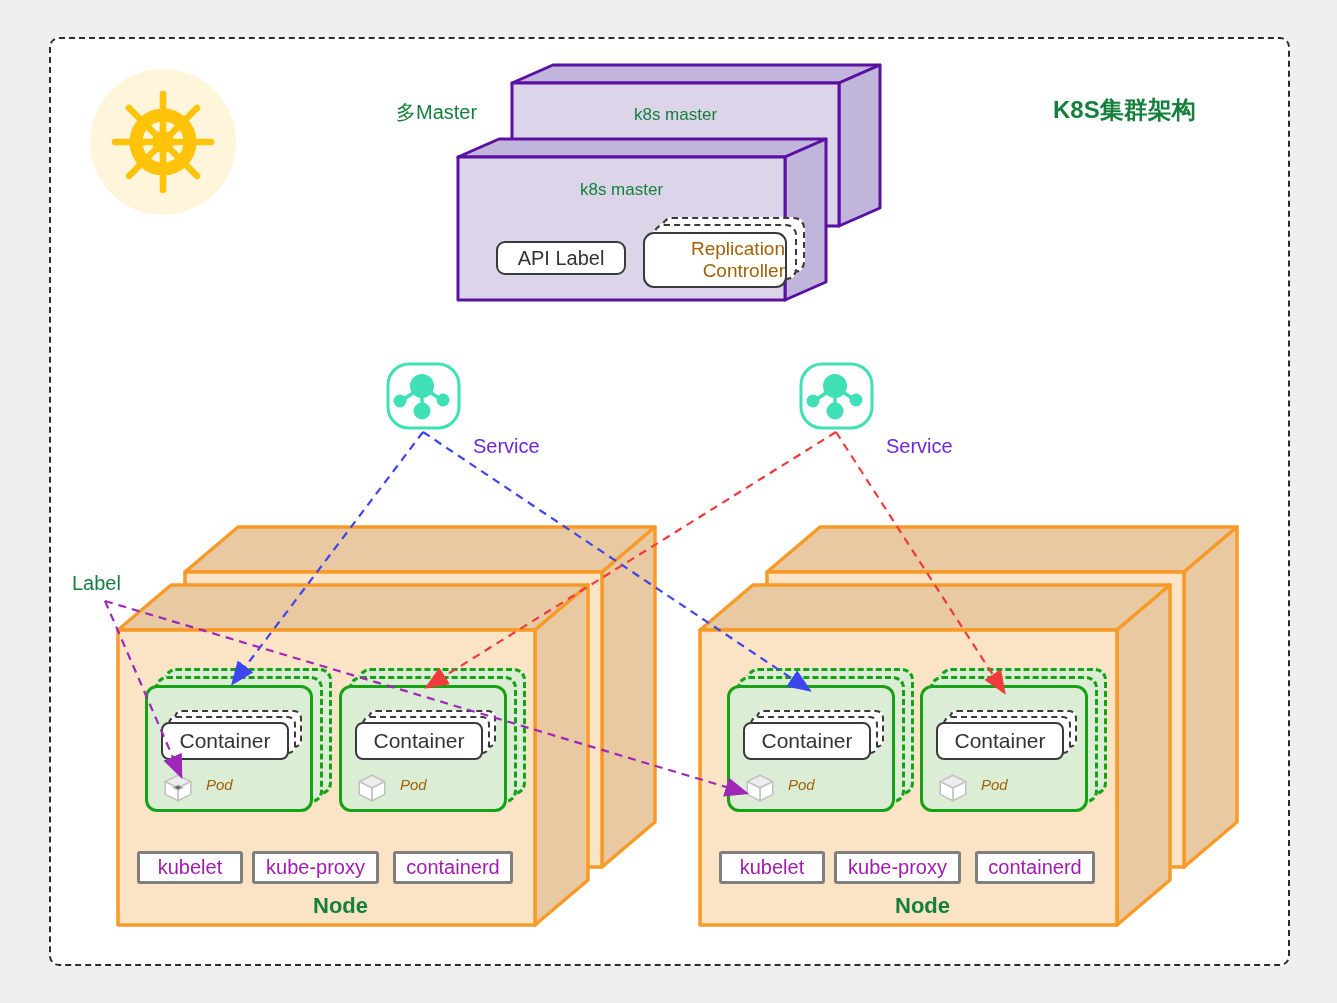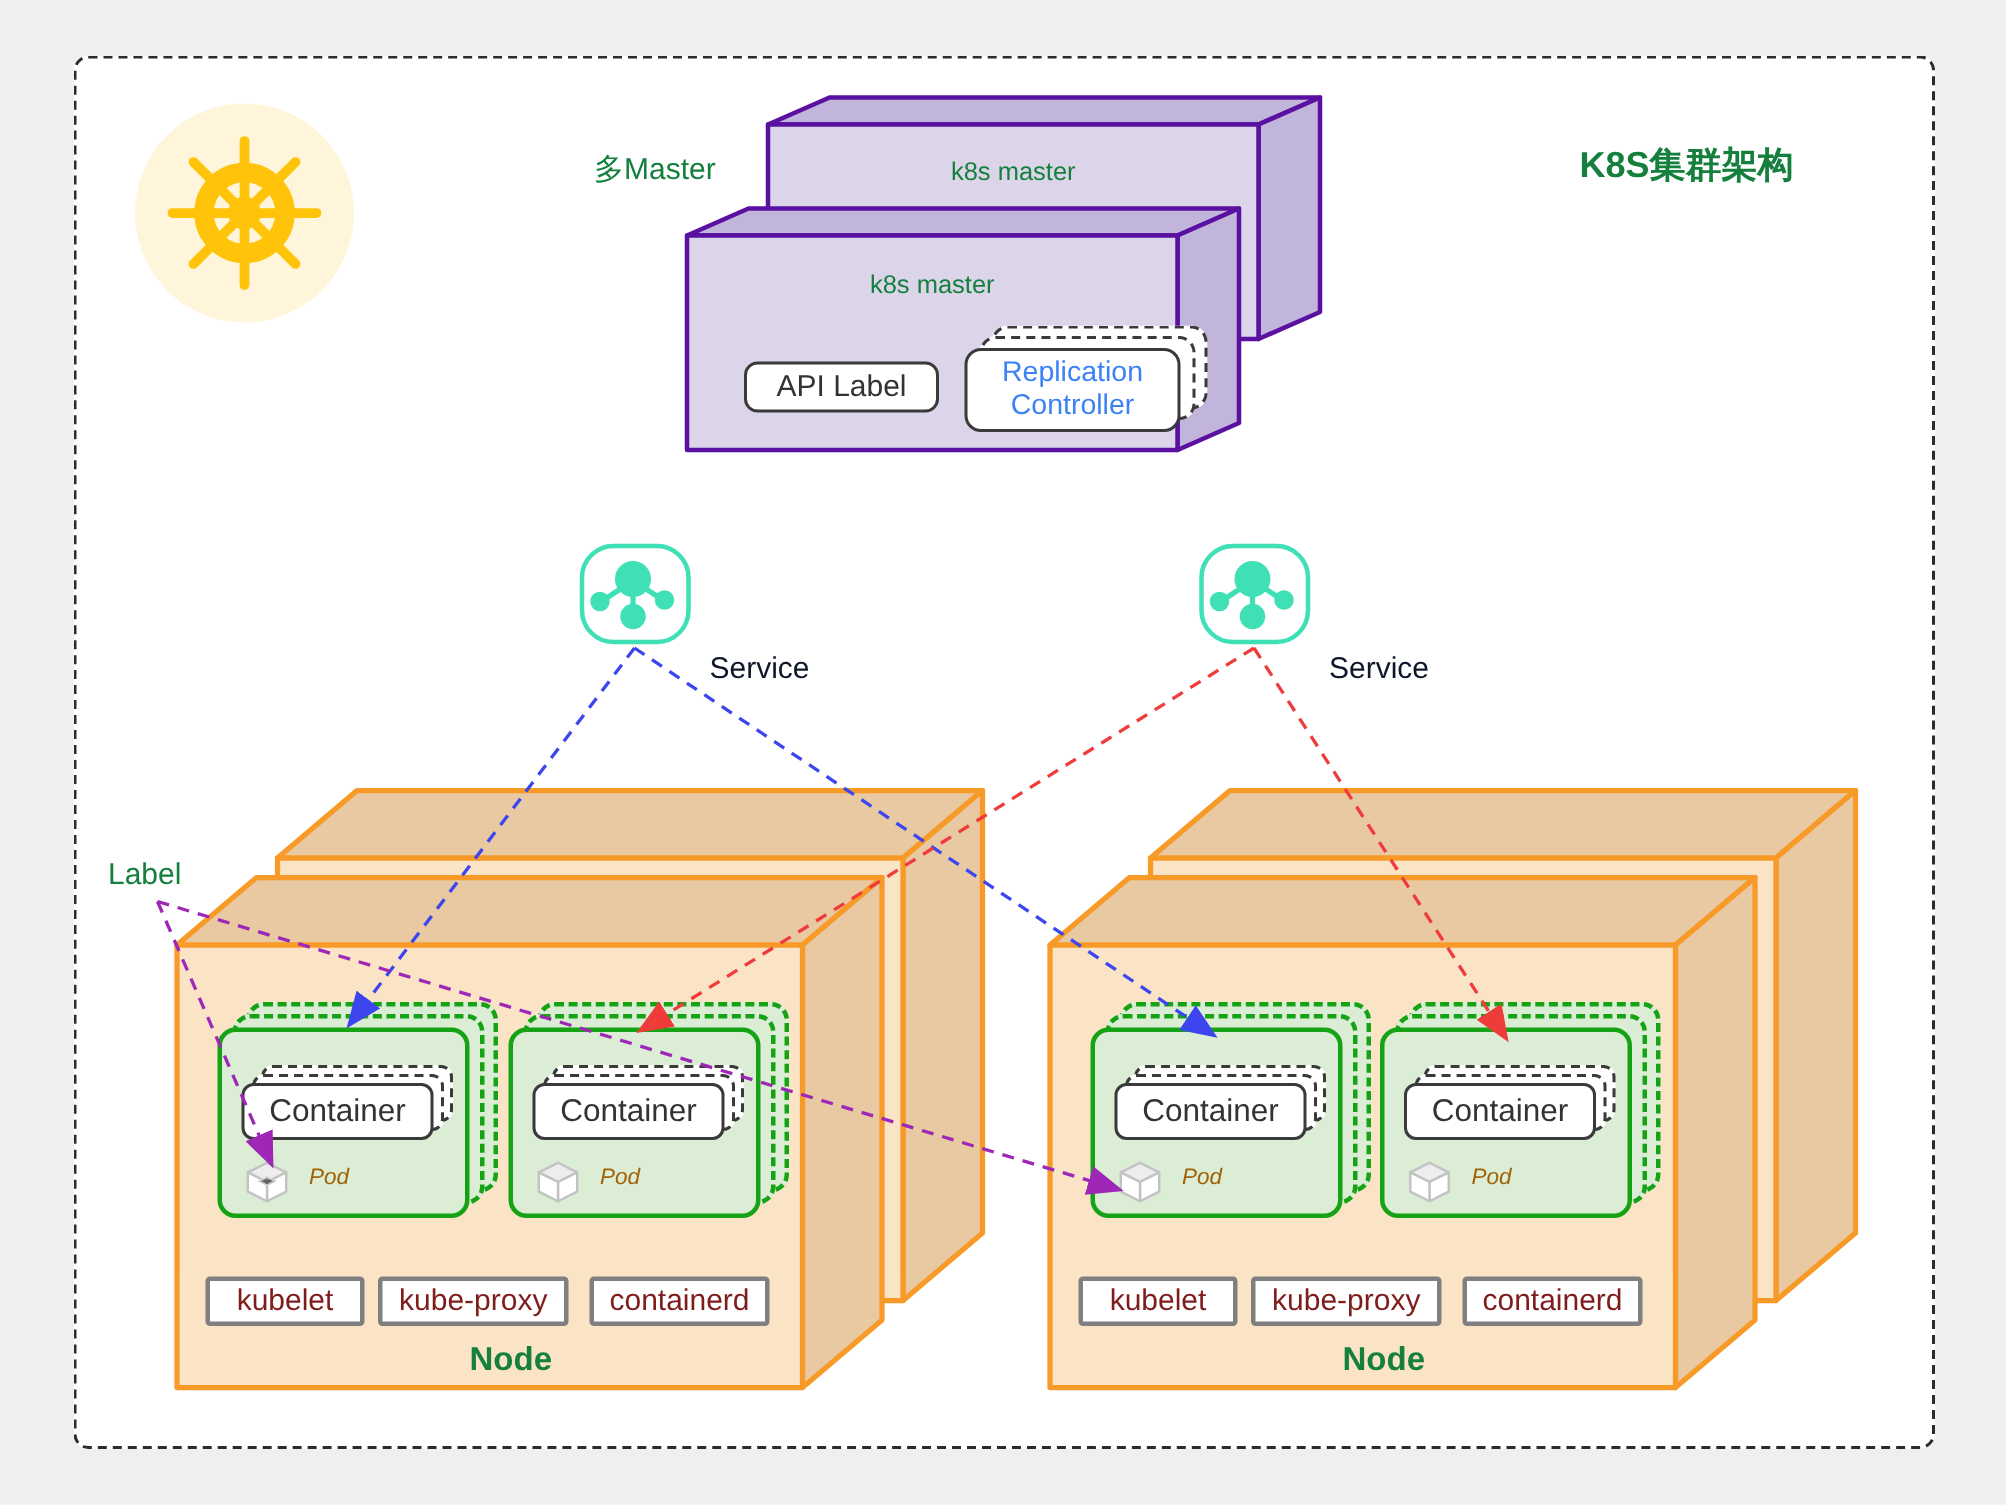--- a/index.html
+++ b/index.html
@@ -6,49 +6,49 @@
   body { background:#EFEFEF; font-family:"Liberation Sans", sans-serif; }
   #canvas { position:relative; width:1337px; height:1003px; background:#EFEFEF; overflow:hidden; }
   #frame { position:absolute; left:49px; top:37px; width:1241px; height:929px;
            background:#FFFFFF; border:2.5px dashed #2B2B2B; border-radius:10px; }
   svg.layer { position:absolute; left:0; top:0; pointer-events:none; }
   .txt { position:absolute; color:#15803d; white-space:nowrap; }
   .center { text-align:center; }
   .diagram-title { font-size:24px; font-weight:bold; }
   .side-label { font-size:20px; }
   .box-label { font-size:17px; }
-  .service-label { font-size:20px; color:#0f172a; }
+  .service-label { font-size:20px; color:#6d28d9; }
   .node-label { font-size:22px; font-weight:bold; width:417px; text-align:center;padding-left:28px; }
 
   .white-card { position:absolute; background:#FFFFFF; border:2.5px solid #3A3A3A; border-radius:9px;
                 display:flex; align-items:center; justify-content:center; color:#333; }
   .ghost { position:absolute; background:#FFFFFF; border:2px dashed #3A3A3A; border-radius:9px; }
 
   .api-server { width:130px; height:34px; font-size:20px; }
-  .rc-card { width:144px; height:56px; font-size:19px; line-height:1.18; text-align:center;
-             color:#3b82f6; font-weight:500; border-radius:11px; }
+  .rc-card { width:144px; height:56px; font-size:19px; line-height:1.18; text-align:right;
+             color:#a16207; font-weight:500; border-radius:11px; }
   .rc-ghost { width:144px; height:56px; border-radius:11px; }
 
   .pod-group { position:absolute; width:168px; height:127px; }
   .pod-ghost { position:absolute; width:168px; height:127px; background:#DCEDD5;
                border:3.5px dashed #15A315; border-radius:12px; }
   .pod-ghost.g1 { left:10px; top:-9px; }
   .pod-ghost.g2 { left:19px; top:-17px; }
   .pod-front { position:absolute; left:0; top:0; width:168px; height:127px; background:#DCEDD5;
                border:3.5px solid #15A315; border-radius:12px; }
   .cont-ghost { position:absolute; width:128px; height:38px; background:#fff;
                 border:2px dashed #3A3A3A; border-radius:8px; }
   .cont-ghost.g1 { left:20px; top:28px; }
   .cont-ghost.g2 { left:26px; top:22px; }
   .container-card { position:absolute; left:13px; top:34px; width:128px; height:38px; font-size:21px; border-radius:8px; }
   .cube-svg { position:absolute; left:14px; top:84px; }
   .pod-label { position:absolute; left:58px; top:88px; font-size:15px; color:#a16207;font-style:italic; }
 
   .agent-btn { position:absolute; height:33px; background:#fff; border:3px solid #7F7F7F; border-radius:3px;
-               display:flex; align-items:center; justify-content:center; font-size:20px; color:#7f1d1d; }
+               display:flex; align-items:center; justify-content:center; font-size:20px; color:#a21caf; }
 </style>
 </head>
 <body>
 
 <div id="canvas">
 
   <div id="frame"></div>
 
   <svg class="layer" width="1337" height="1003">
 

